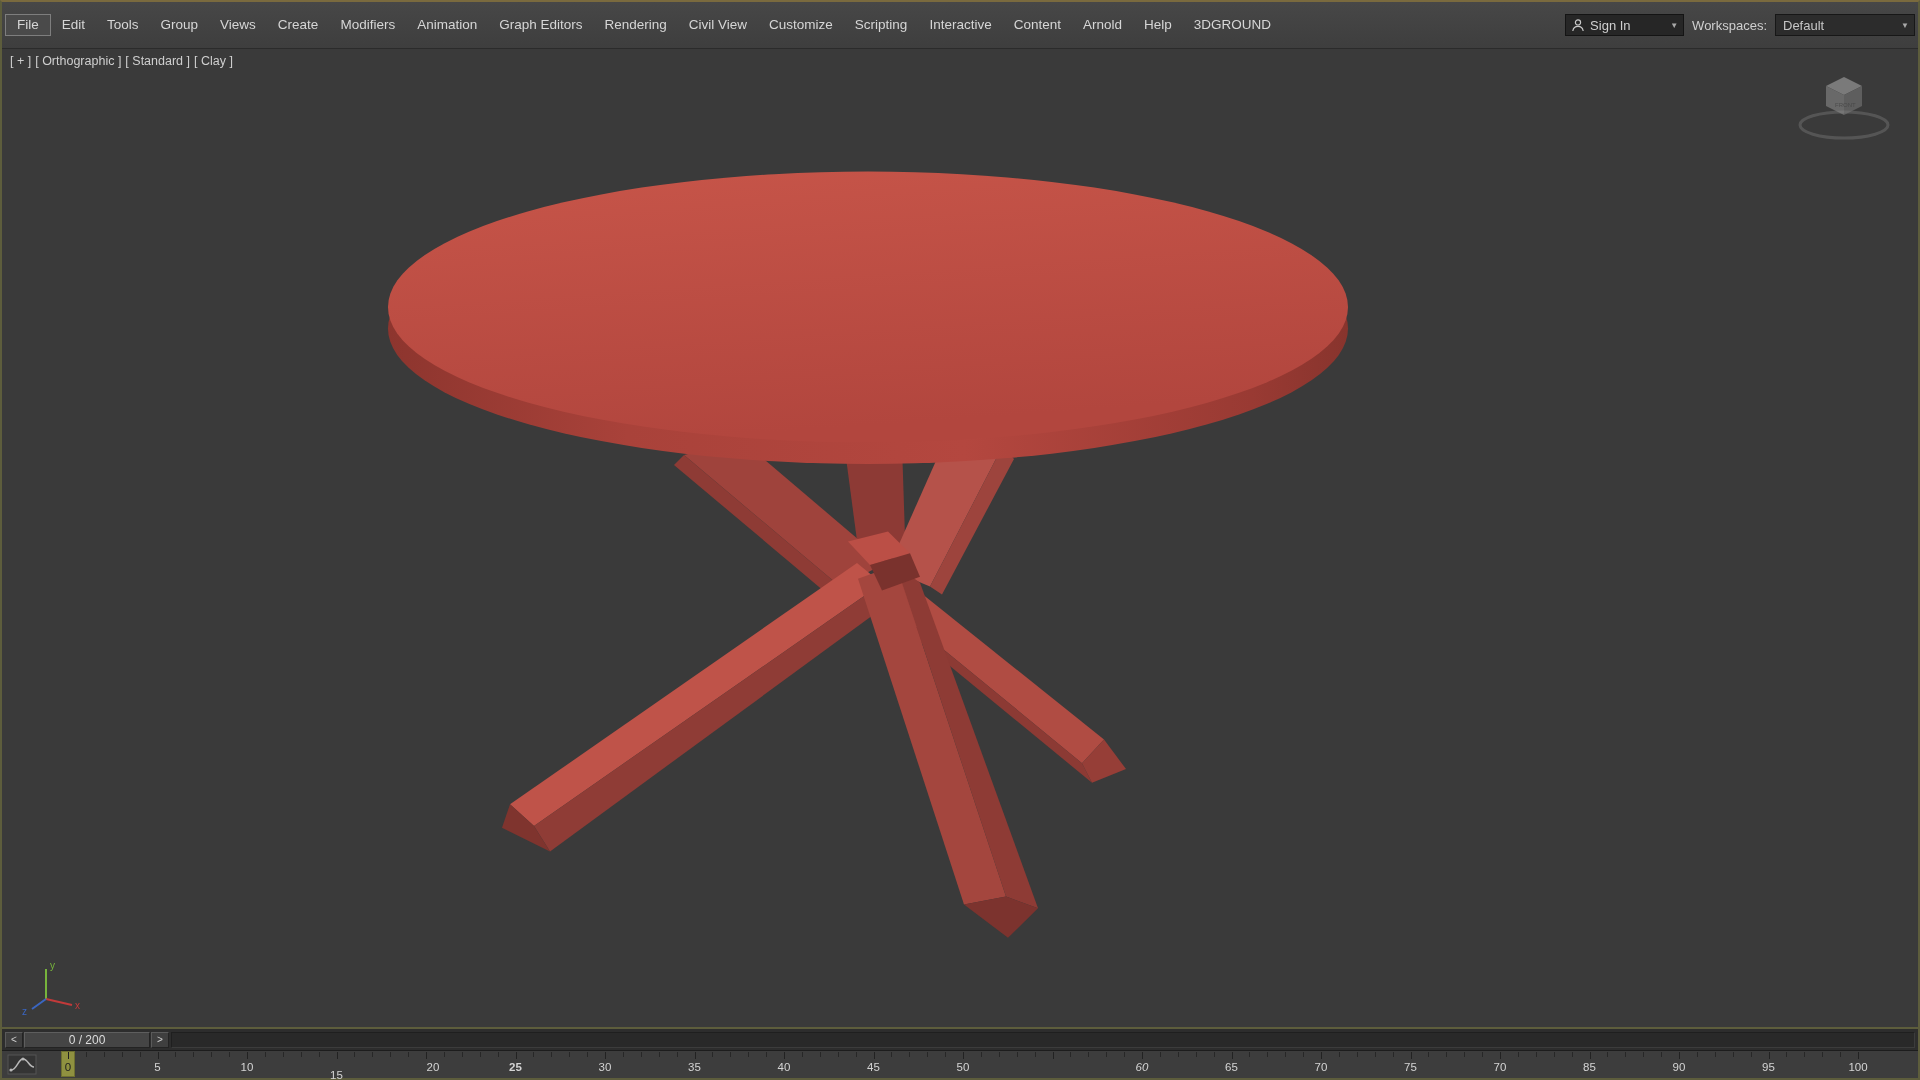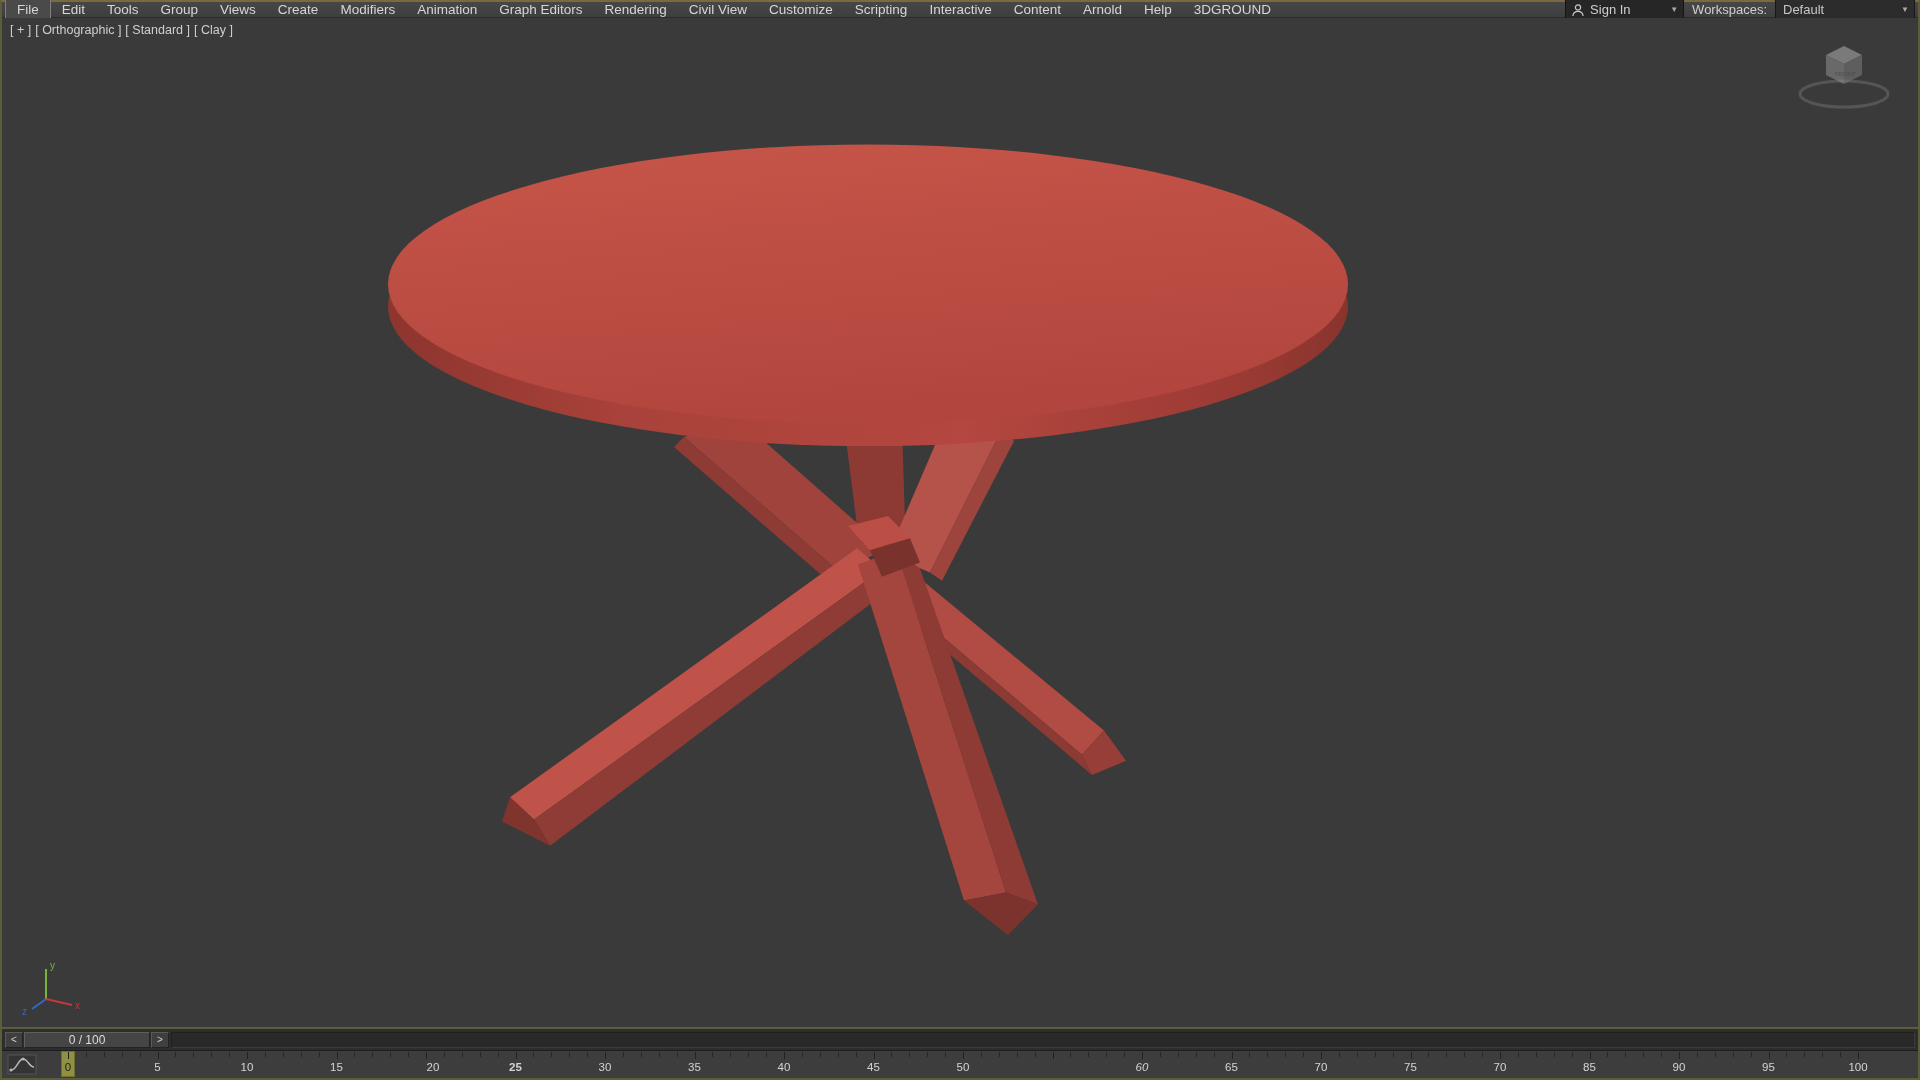--- a/index.html
+++ b/index.html
@@ -2,21 +2,21 @@
 <html><head>
 <meta charset="utf-8">
 <style>
   * { margin:0; padding:0; box-sizing:border-box; }
   html,body { width:1920px; height:1080px; overflow:hidden; background:#2a2a2a;
               font-family:"Liberation Sans", sans-serif; }
   .window { width:1920px; height:1080px; display:flex; flex-direction:column;
             border:2px solid #5d5d3c; border-top-color:#7a6a3e; background:#3a3a3a; }
 
   
-  .menubar { height:16px; flex:0 0 auto; background:linear-gradient(#474747,#3e3e3e);
+  .menubar { height:47px; flex:0 0 auto; background:linear-gradient(#474747,#3e3e3e);
              border-bottom:1px solid #2b2b2b; display:flex; align-items:center;
              font-size:13.5px; color:#d6d6d6; }
   #menu-items { display:flex; align-items:center; height:100%; }
   .menu-item { padding:0 11px; height:24px; line-height:24px; white-space:nowrap; cursor:default; }
   .menu-item.first { border:1px solid #7e7e7e; background:#4a4a4a; margin-left:3px; height:22px; line-height:20px; }
   .menubar-right { margin-left:auto; display:flex; align-items:center; gap:8px; padding-right:3px; }
   .signin { width:119px; height:22px; background:#262626; border:1px solid #141414;
             display:flex; align-items:center; gap:5px; padding-left:5px; color:#cfcfcf; font-size:13px; }
   .caret { margin-left:auto; font-size:8px; color:#a8a8a8; padding:0 5px; }
   .ws-label { font-size:13px; color:#cfcfcf; }
@@ -164,21 +164,21 @@
       <line x1="32" y1="44" x2="58" y2="50" stroke="#c23a3a" stroke-width="2"></line>
       <line x1="32" y1="44" x2="18" y2="54" stroke="#3a66c2" stroke-width="2"></line>
       <text x="36" y="14" font-size="10" fill="#77b43c">y</text>
       <text x="61" y="54" font-size="10" fill="#c23a3a">x</text>
       <text x="8" y="60" font-size="10" fill="#3a66c2">z</text>
     </svg>
   </div>
 
   <div class="timeslider">
     <div class="ts-btn">&lt;</div>
-    <div class="ts-handle">0 / 100</div>
+    <div class="ts-handle">0 / 200</div>
     <div class="ts-btn">&gt;</div>
     <div class="ts-track"></div>
   </div>
 
   <div class="trackbar" id="ruler">
     <svg class="curve-btn" viewBox="0 0 30 21">
       <rect x="1" y="1" width="28" height="19" fill="#343434" stroke="#555" stroke-width="1"></rect>
       <path d="M4 16 C10 16 11 5 16 5 C21 5 22 13 27 13" fill="none" stroke="#b8b8b8" stroke-width="1.5"></path>
       <circle cx="16" cy="5" r="1.6" fill="#b8b8b8"></circle>
       <circle cx="4" cy="16" r="1.6" fill="#b8b8b8"></circle>
@@ -196,21 +196,21 @@
       <div class="tick" style="left: 191.3px;"></div>
       <div class="tick" style="left: 209.2px;"></div>
       <div class="tick" style="left: 227.1px;"></div>
       <div class="tick major" style="left: 245px;"></div>
       <div class="tick-label" style="left: 245px;">10</div>
       <div class="tick" style="left: 262.9px;"></div>
       <div class="tick" style="left: 280.8px;"></div>
       <div class="tick" style="left: 298.7px;"></div>
       <div class="tick" style="left: 316.6px;"></div>
       <div class="tick major" style="left: 334.5px;"></div>
-      <div class="tick-label" style="left: 334.5px;">15</div>
+      <div class="tick-label" style="left: 334.5px; margin-top: 8px;">15</div>
       <div class="tick" style="left: 352.4px;"></div>
       <div class="tick" style="left: 370.3px;"></div>
       <div class="tick" style="left: 388.2px;"></div>
       <div class="tick" style="left: 406.1px;"></div>
       <div class="tick major" style="left: 424px;"></div>
       <div class="tick-label" style="left: 431px;">20</div>
       <div class="tick" style="left: 441.9px;"></div>
       <div class="tick" style="left: 459.8px;"></div>
       <div class="tick" style="left: 477.7px;"></div>
       <div class="tick" style="left: 495.6px;"></div>

